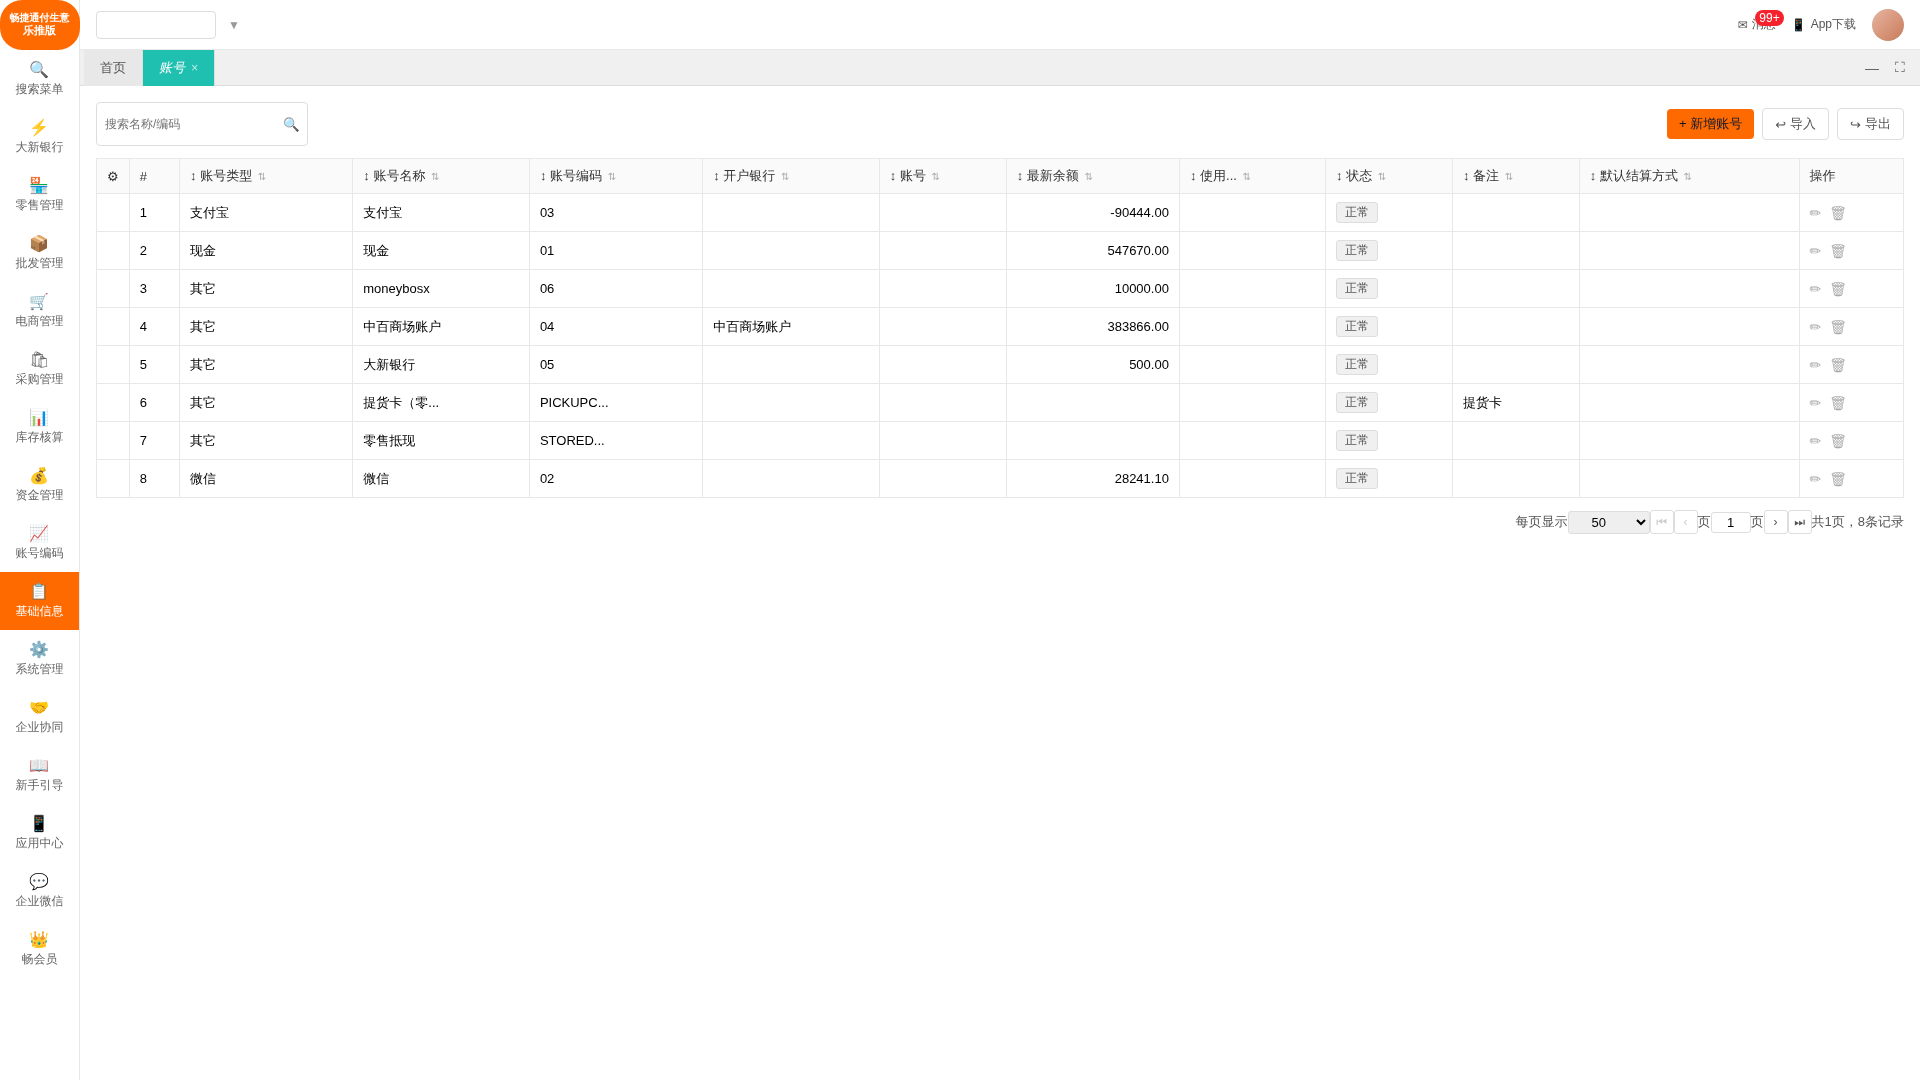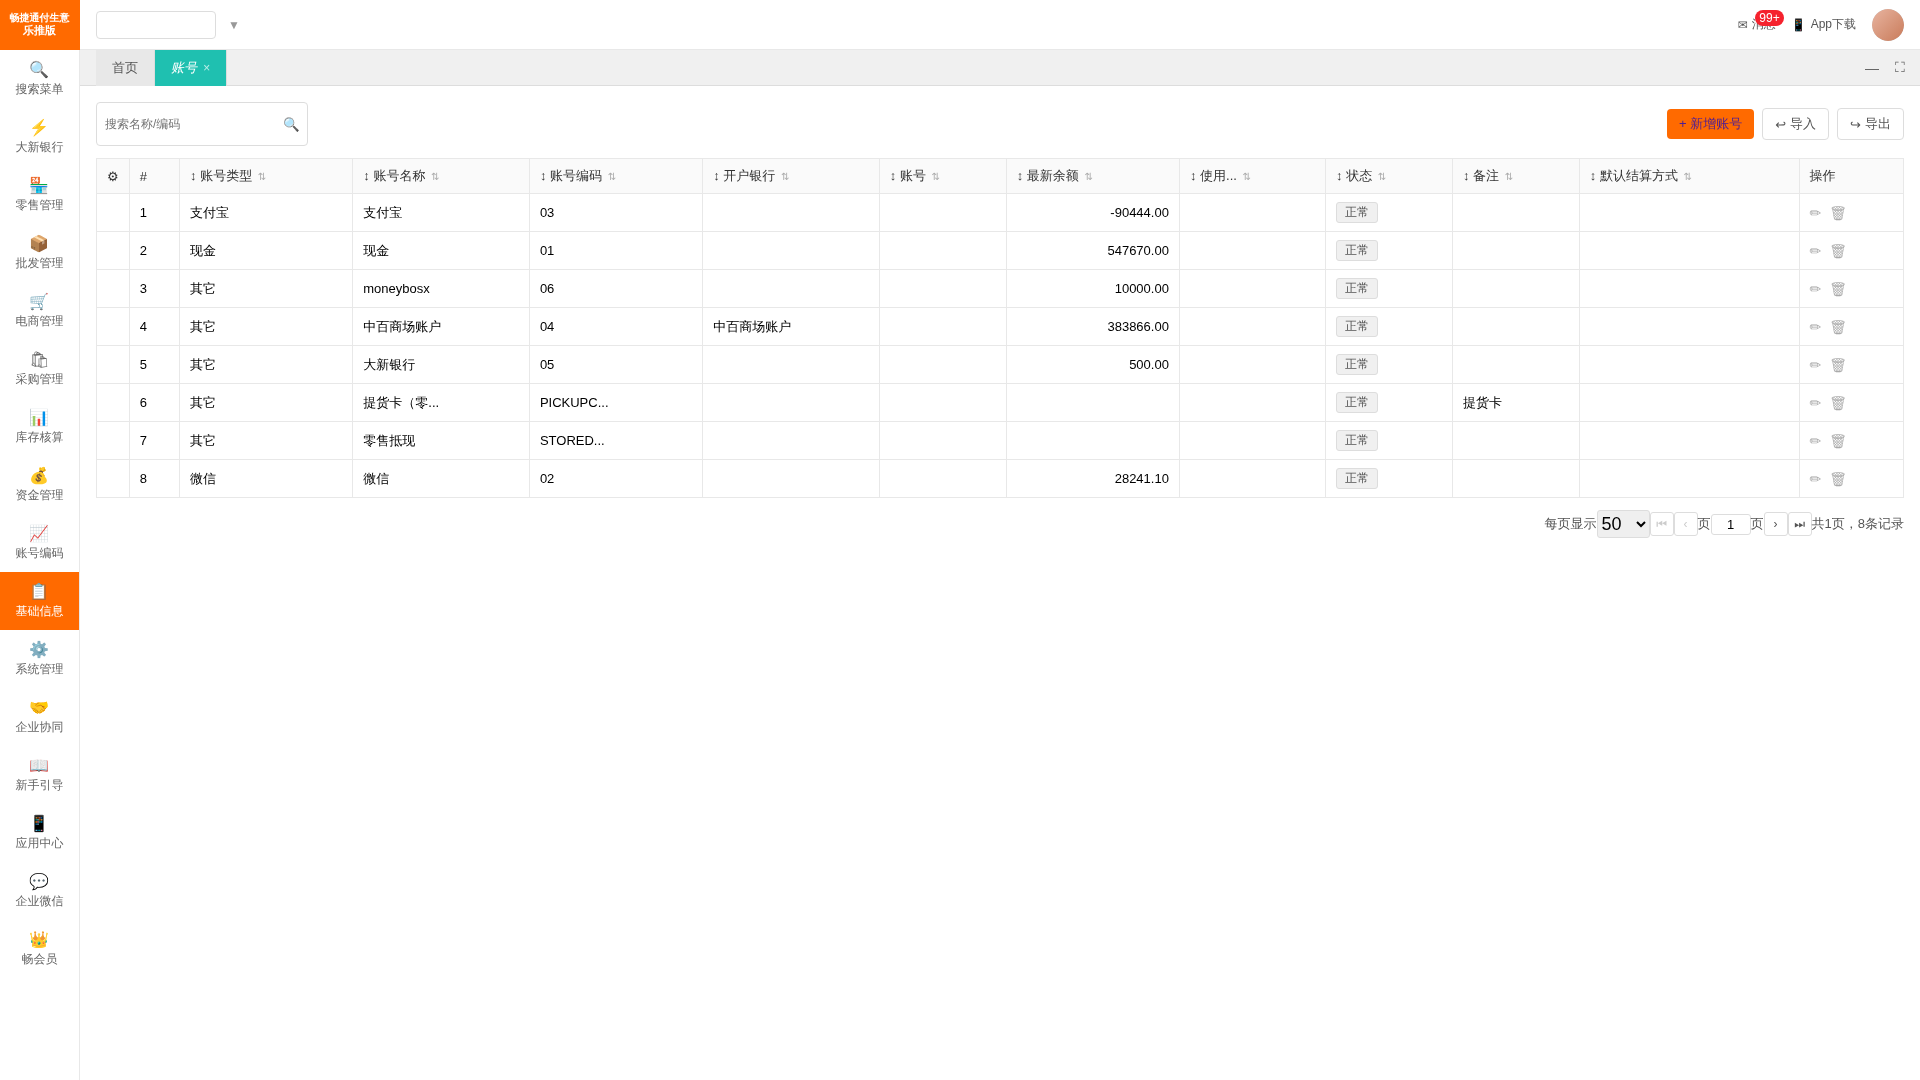--- a/index.html
+++ b/index.html
@@ -21,20 +21,21 @@
       background: #ff6a00;
       display: flex;
       align-items: center;
       justify-content: center;
       color: white;
       font-size: 11px;
       font-weight: bold;
       text-align: center;
       line-height: 1.2;
       cursor: pointer;
+      border-radius: 22px;
     }
     .sidebar-logo .logo-top {
       font-size: 10px;
     }
     .sidebar-item {
       width: 100%;
       padding: 10px 4px;
       display: flex;
       flex-direction: column;
       align-items: center;
@@ -116,21 +117,21 @@
       overflow: hidden;
     }
 
     
     .tab-bar {
       height: 36px;
       background: #f0f0f0;
       display: flex;
       align-items: center;
       border-bottom: 1px solid #ddd;
-      padding-left: 16px;
+      padding-left: 4px;
       flex-shrink: 0;
     }
     .tab {
       height: 36px;
       padding: 0 16px;
       display: flex;
       align-items: center;
       gap: 6px;
       cursor: pointer;
       font-size: 13px;
@@ -207,21 +208,21 @@
       justify-content: center;
       color: #aaa;
     }
     .toolbar-right {
       display: flex;
       align-items: center;
       gap: 8px;
     }
     .btn-primary {
       background: #ff6a00;
-      color: #4c1d95;
+      color: #0f172a;
       border: none;
       border-radius: 4px;
       padding: 6px 12px;
       cursor: pointer;
       font-size: 13px;
       display: flex;
       align-items: center;
       gap: 4px;
     }
     .btn-default {
@@ -284,22 +285,22 @@
       align-items: center;
       justify-content: flex-end;
       padding: 12px 0 0;
       gap: 0;
       font-size: 13px;
       color: #555;
     }
     .page-size-select {
       border: 1px solid #ddd;
       border-radius: 3px;
-      padding: 2px 0;
-      font-size: 18px;
+      padding: 2px 19px;
+      font-size: 13px;
     }
     .page-btn {
       width: 24px;
       height: 24px;
       border: 1px solid #ddd;
       background: white;
       cursor: pointer;
       display: flex;
       align-items: center;
       justify-content: center;

